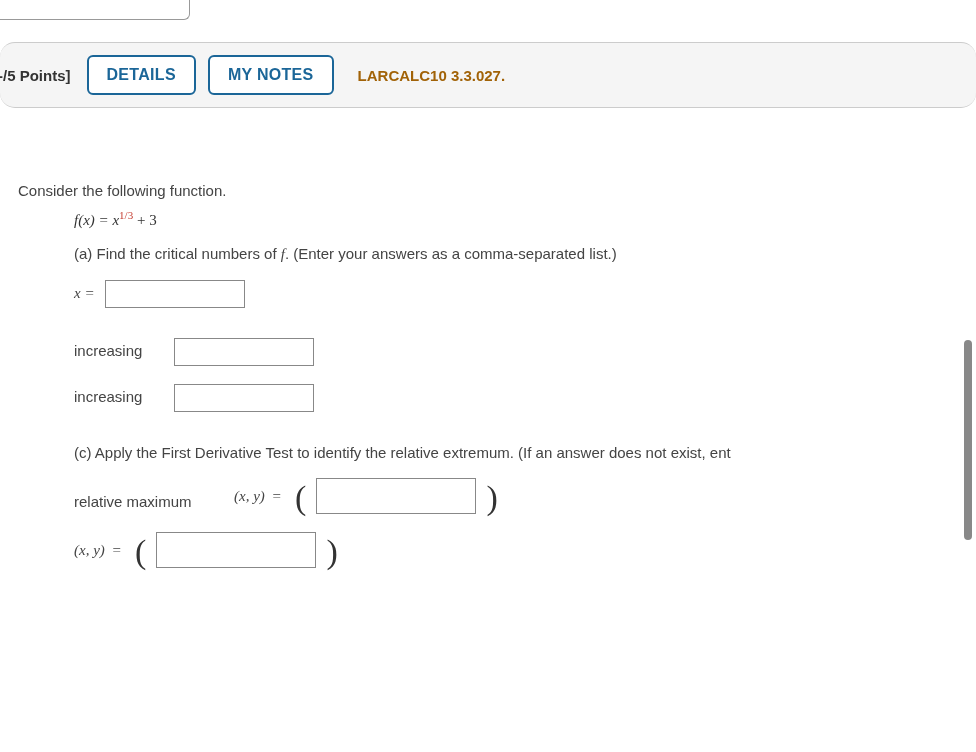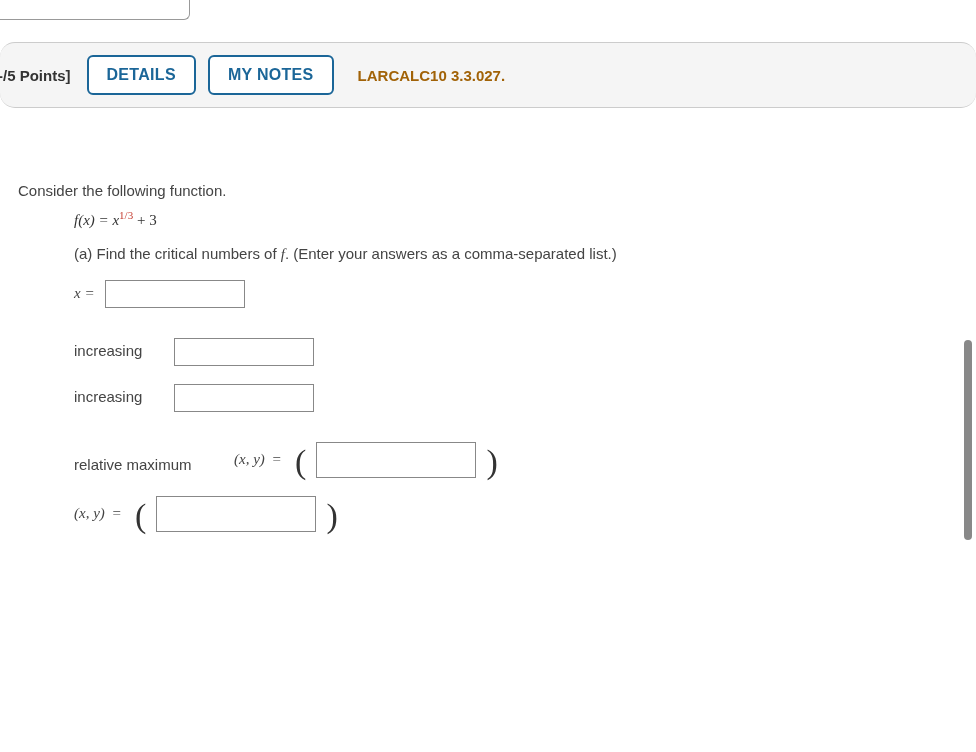--- a/index.html
+++ b/index.html
@@ -201,20 +201,21 @@
       <span class="lbl-plain">increasing</span>
       <input class="ans" type="text" style="">
     </div>
     <div class="input-row">
       <span class="lbl-plain">increasing</span>
       <input class="ans" type="text" style="">
     </div>
   </div>
 
   <div class="part">
+    <div class="part-label">(c) Apply the First Derivative Test to identify the relative extremum. (If an answer does not exist, ent</div>
     <div class="input-row">
       <span class="lbl-plain lbl-wide">relative maximum</span>
       <span class="xy">(<span class="fvar">x</span>, <span class="fvar">y</span>)<span class="eq">&nbsp;=</span></span>
       <span class="paren">(</span>
       <input class="ans ans-lg" type="text" style="">
       <span class="paren">)</span>
     </div>
     <div class="input-row">
       <span class="xy">(<span class="fvar">x</span>, <span class="fvar">y</span>)<span class="eq">&nbsp;=</span></span>
       <span class="paren">(</span>

